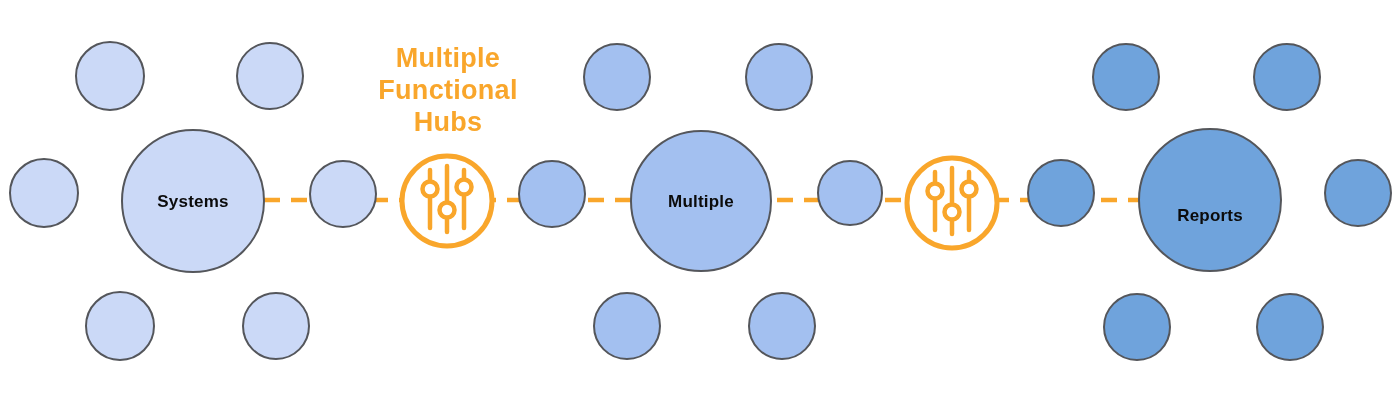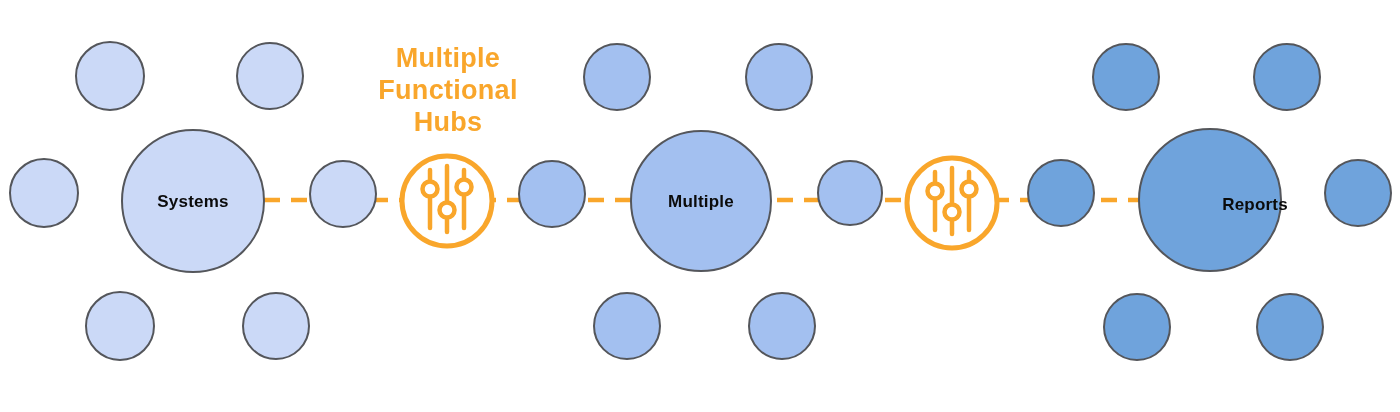--- a/index.html
+++ b/index.html
@@ -36,21 +36,21 @@
   .cluster-label {
     position: absolute;
     transform: translate(-50%, -50%);
     font-size: 17px;
     font-weight: bold;
     letter-spacing: 0.2px;
     white-space: nowrap;
   }
   .label-content { left: 193px; top: 202px; }
   .label-systems { left: 701px; top: 202px; }
-  .label-reports { left: 1210px; top: 205px; margin-left: 45px; }
+  .label-reports { left: 1210px; top: 216px; }
 </style>
 </head>
 <body>
 
 <div class="canvas">
   <svg id="diagram" width="1400" height="412" viewBox="0 0 1400 412">
       <line x1="264" y1="200" x2="1139" y2="200" stroke="#F9A62B" stroke-width="4.5" stroke-dasharray="16 11"></line>
       <circle cx="110" cy="76" r="34" fill="#CBD9F7" stroke="#54565B" stroke-width="2"></circle>
       <circle cx="270" cy="76" r="33" fill="#CBD9F7" stroke="#54565B" stroke-width="2"></circle>
       <circle cx="44" cy="193" r="34" fill="#CBD9F7" stroke="#54565B" stroke-width="2"></circle>

